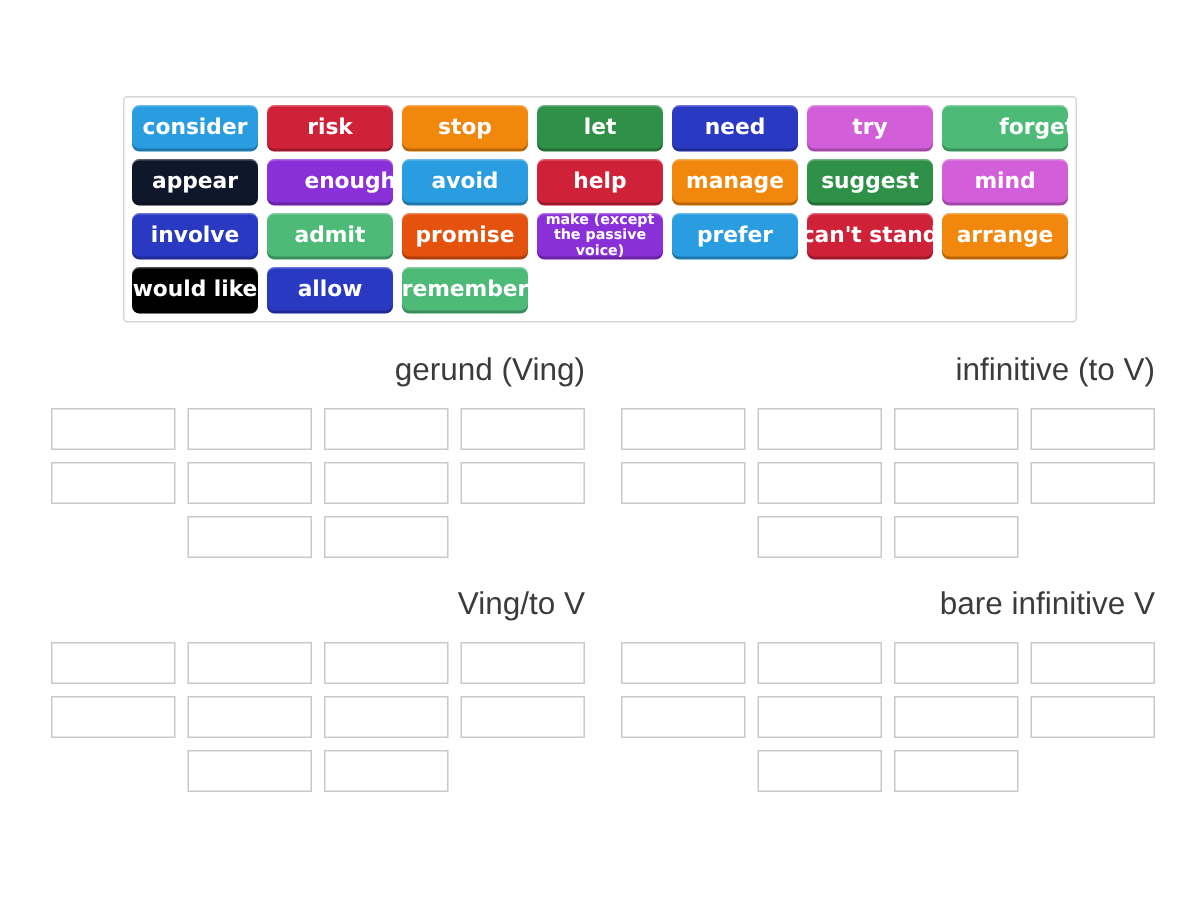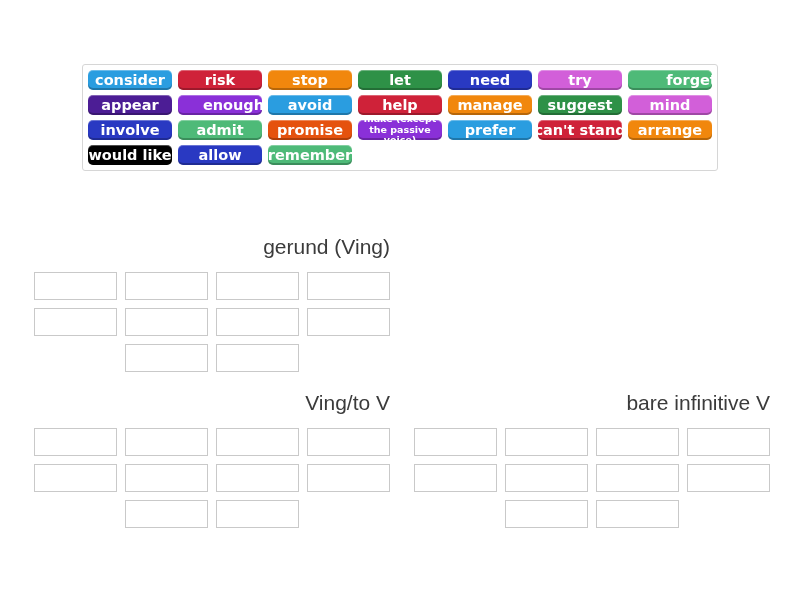--- a/index.html
+++ b/index.html
@@ -22,21 +22,21 @@
     background: #ffffff;
     border: 1px solid #d6d6d6;
     border-radius: 3px;
     display: flex;
     flex-wrap: wrap;
     column-gap: 6px;
     row-gap: 5px;
     align-content: flex-start;
   }
   .chip {
-    width: 84px; height: 20px;
+    width: 84px; height: 31px;
     border: none;
     border-radius: 5px;
     color: #ffffff;
     font-family: "DejaVu Sans", sans-serif;
     font-weight: bold;
     font-size: 14.5px;
     line-height: 1;
     display: flex;
     align-items: center;
     justify-content: center;
@@ -91,21 +91,21 @@
 <div class="stage">
 
   <div class="tray" id="tray">
       <button class="chip" style="background: rgb(42, 157, 224);">consider</button>
       <button class="chip" style="background: rgb(207, 34, 57);">risk</button>
       <button class="chip" style="background: rgb(241, 135, 13);">stop</button>
       <button class="chip" style="background: rgb(46, 145, 71);">let</button>
       <button class="chip" style="background: rgb(41, 57, 194);">need</button>
       <button class="chip" style="background: rgb(210, 95, 217);">try</button>
       <button class="chip" style="background: rgb(78, 186, 120); padding-left: 45px;">forget</button>
-      <button class="chip" style="background: #4c1d95;">appear</button>
+      <button class="chip" style="background: #0f172a;">appear</button>
       <button class="chip" style="background: rgb(138, 48, 216); padding-left: 29px;">enough</button>
       <button class="chip" style="background: rgb(42, 157, 224);">avoid</button>
       <button class="chip" style="background: rgb(207, 34, 57);">help</button>
       <button class="chip" style="background: rgb(241, 135, 13);">manage</button>
       <button class="chip" style="background: rgb(46, 145, 71);">suggest</button>
       <button class="chip" style="background: rgb(210, 95, 217);">mind</button>
       <button class="chip" style="background: rgb(41, 57, 194);">involve</button>
       <button class="chip" style="background: rgb(78, 186, 120);">admit</button>
       <button class="chip" style="background: rgb(229, 82, 14);">promise</button>
       <button class="chip chip-small" style="background: rgb(138, 48, 216);">make (except the passive voice)</button>
@@ -132,20 +132,41 @@
           <div class="slot"></div>
           <div class="slot"></div>
         </div>
         <div class="slot-row">
           <div class="slot"></div>
           <div class="slot"></div>
         </div>
       </div>
   </section>
 
+  <section class="group g-tr">
+    <h2>infinitive (to V)</h2>
+    <div class="slots">
+        <div class="slot-row">
+          <div class="slot"></div>
+          <div class="slot"></div>
+          <div class="slot"></div>
+          <div class="slot"></div>
+        </div>
+        <div class="slot-row">
+          <div class="slot"></div>
+          <div class="slot"></div>
+          <div class="slot"></div>
+          <div class="slot"></div>
+        </div>
+        <div class="slot-row">
+          <div class="slot"></div>
+          <div class="slot"></div>
+        </div>
+      </div>
+  </section>
 
   <section class="group g-bl">
     <h2>Ving/to V</h2>
     <div class="slots">
         <div class="slot-row">
           <div class="slot"></div>
           <div class="slot"></div>
           <div class="slot"></div>
           <div class="slot"></div>
         </div>

